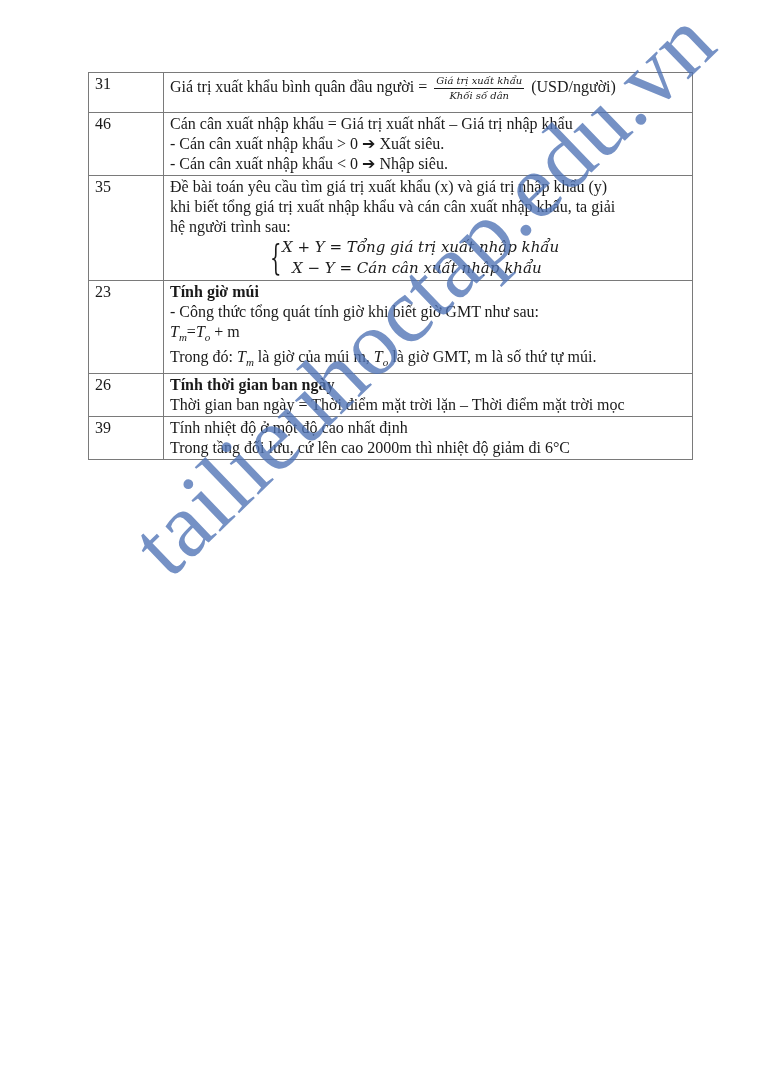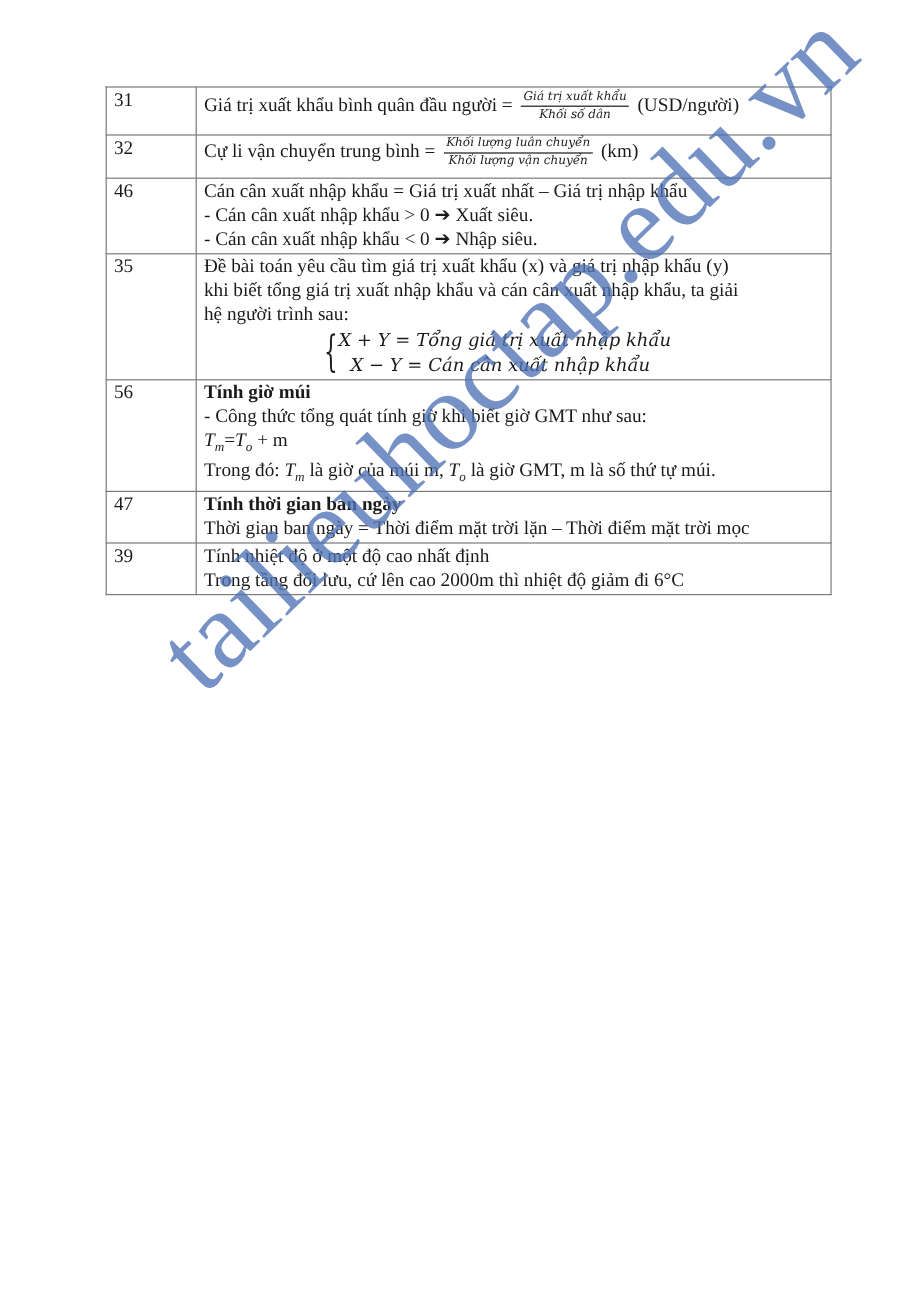--- a/index.html
+++ b/index.html
@@ -45,31 +45,20 @@
         <td class="content">
           <span>Giá trị xuất khẩu bình quân đầu người =</span>
           <span class="frac">
             <span class="top">Giá trị xuất khẩu</span>
             <span class="bot">Khối số dân</span>
           </span>
           <span>(USD/người)</span>
         </td>
       </tr>
 
-      <tr class="row32">
-        <td class="num">32</td>
-        <td class="content">
-          <span>Cự li vận chuyển trung bình =</span>
-          <span class="frac">
-            <span class="top">Khối lượng luân chuyển</span>
-            <span class="bot">Khối lượng vận chuyển</span>
-          </span>
-          <span>(km)</span>
-        </td>
-      </tr>
 
 
       <tr>
         <td class="num">46</td>
         <td class="content">
           <span class="line">Cán cân xuất nhập khẩu = Giá trị xuất nhất – Giá trị nhập khẩu</span>
           <span class="line">- Cán cân xuất nhập khẩu &gt; 0 ➔ Xuất siêu.</span>
           <span class="line">- Cán cân xuất nhập khẩu &lt; 0 ➔ Nhập siêu.</span>
         </td>
       </tr>
@@ -82,31 +71,31 @@
           <span class="line">hệ người trình sau:</span>
           <span class="system">
             <span class="brace">{</span>
             <span class="line">X + Y = Tổng giá trị xuất nhập khẩu</span>
             <span class="line eq2">X − Y = Cán cân xuất nhập khẩu</span>
           </span>
         </td>
       </tr>
 
       <tr>
-        <td class="num">56</td>
+        <td class="num">23</td>
         <td class="content">
           <span class="line bold">Tính giờ múi</span>
           <span class="line">- Công thức tổng quát tính giờ khi biết giờ GMT như sau:</span>
           <span class="line"><i class="var">T</i><sub>m</sub><span>=</span><i class="var">T</i><sub>o</sub><span> + m</span></span>
           <span class="line"><span>Trong đó: </span><i class="var">T</i><sub>m</sub><span> là giờ của múi m, </span><i class="var">T</i><sub>o</sub><span> là giờ GMT, m là số thứ tự múi.</span></span>
         </td>
       </tr>
 
       <tr>
-        <td class="num">47</td>
+        <td class="num">26</td>
         <td class="content">
           <span class="line bold">Tính thời gian ban ngày</span>
           <span class="line">Thời gian ban ngày = Thời điểm mặt trời lặn – Thời điểm mặt trời mọc</span>
         </td>
       </tr>
 
 
       <tr>
         <td class="num">39</td>
         <td class="content">

